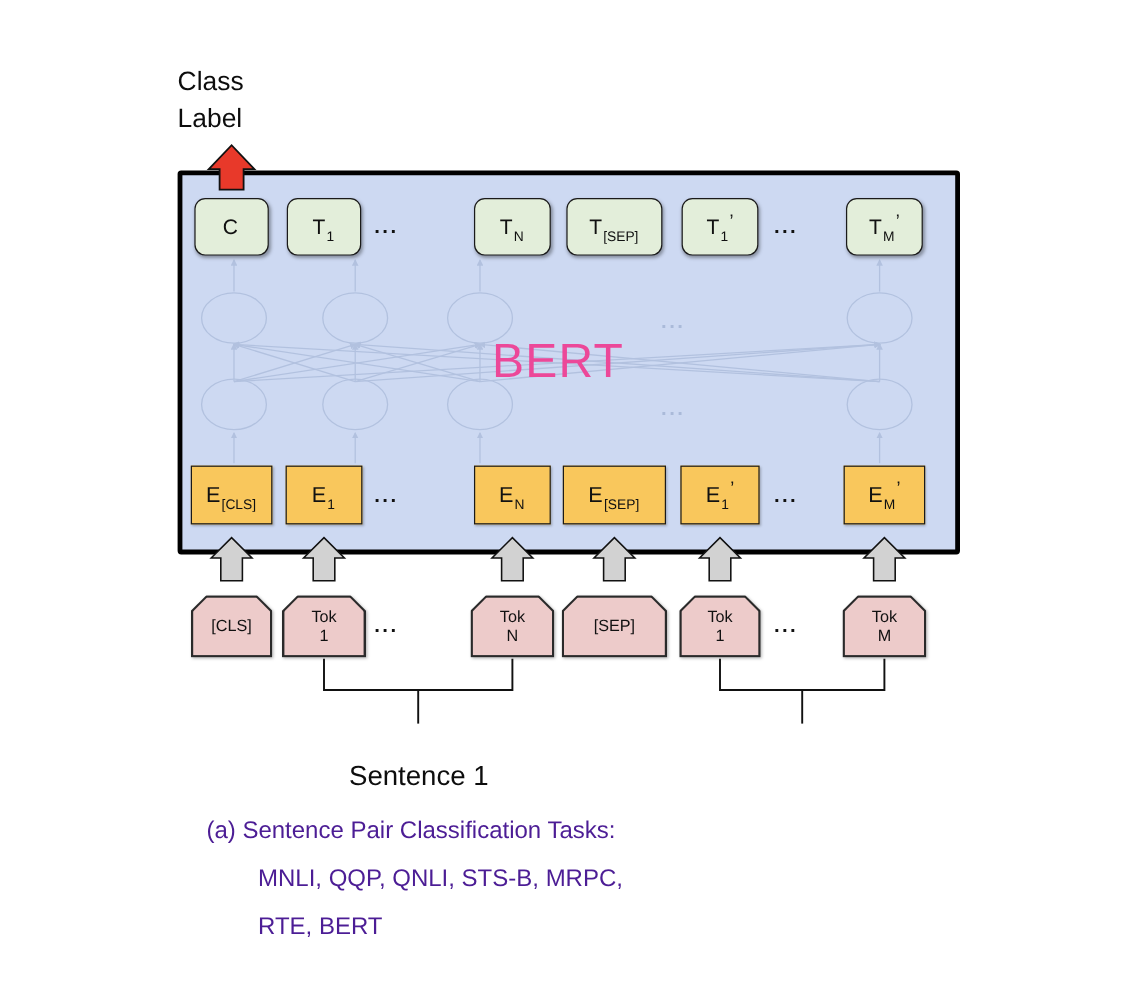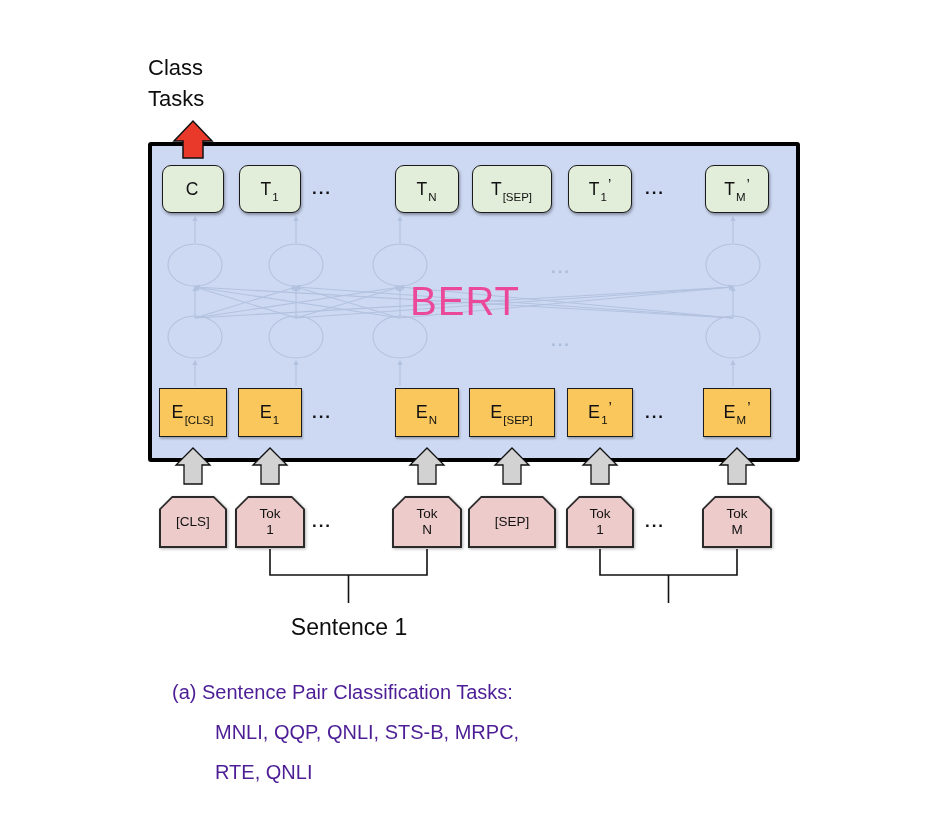--- a/index.html
+++ b/index.html
@@ -50,36 +50,36 @@
   .dx1{left:300px;width:44px}.dx2{left:633px;width:44px}
   .dr-out{top:165px;height:48px}.dr-emb{top:388px;height:49px}.dr-tok{top:496px;height:52px}
   
   .lbl{display:inline-flex;align-items:baseline;}
   .lbl .main{font-size:18px;}
   .lbl .sub{font-size:11.5px;transform:translateY(6px);margin-left:1px;}
   .lbl .prime{font-size:15px;transform:translateY(-6px);margin-left:1px;}
   .out .main{font-size:17.5px}
   
   .class-label{position:absolute;left:148px;top:52px;font-size:22px;line-height:31px;color:#0d0d0d;z-index:4;}
-  .sent-label{position:absolute;z-index:4;font-size:23px;color:#0d0d0d;text-align:center;width:180px;}
+  .sent-label{position:absolute;z-index:4;font-size:23px;color:#0d0d0d;text-align:center;width:180px;margin-top:19px;}
   .sent1{left:259px;top:614px;}
   .sent2{left:579px;top:617px;}
   .caption{position:absolute;z-index:4;font-size:20px;color:#4c1d95;line-height:40px;}
   .cap1{left:172px;top:672px;}
   .cap2{left:215px;top:712px;}
   .cap3{left:215px;top:752px;}
 </style>
 </head>
 <body>
 
 <div class="canvas">
 
   <div class="class-label">
     <div>Class</div>
-    <div>Tasks</div>
+    <div>Label</div>
   </div>
 
   <div class="bert-box"></div>
 
   <svg class="net-svg" viewBox="0 0 934 830">
     <defs>
       <marker id="ah" viewBox="0 0 10 10" refX="8" refY="5" markerWidth="5" markerHeight="5" orient="auto">
         <path d="M0,0 L10,5 L0,10 z" fill="#8ea2c6"></path>
       </marker>
     </defs>
@@ -282,15 +282,15 @@
       <line x1="348.5" y1="575" x2="348.5" y2="603"></line>
       <polyline points="600,549 600,575 737,575 737,549"></polyline>
       <line x1="668.5" y1="575" x2="668.5" y2="603"></line>
     </g>
   </svg>
 
   <div class="sent-label sent1">Sentence 1</div>
 
   <div class="caption cap1">(a) Sentence Pair Classification Tasks:</div>
   <div class="caption cap2">MNLI, QQP, QNLI, STS-B, MRPC,</div>
-  <div class="caption cap3">RTE, QNLI</div>
+  <div class="caption cap3">RTE, BERT</div>
 
 </div>
 
 </body></html>

